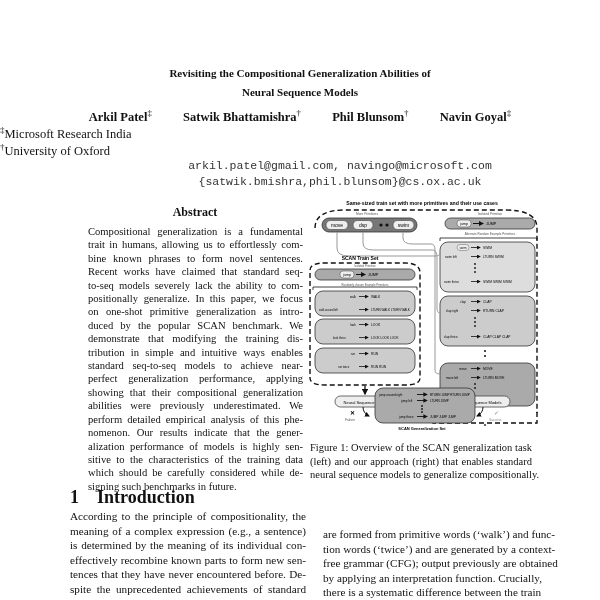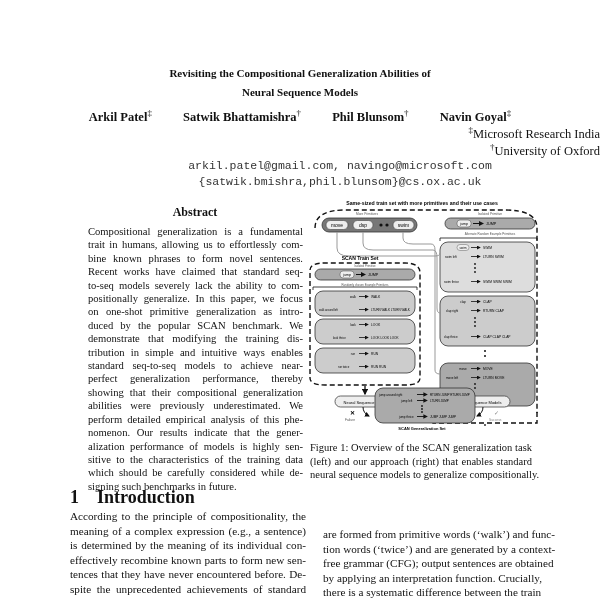--- a/index.html
+++ b/index.html
@@ -2,21 +2,21 @@
 <html><head>
 <meta charset="utf-8">
 <style>
   html, body { margin:0; padding:0; background:#fff; }
   body { width:600px; height:600px; position:relative; overflow:hidden; font-family:"Liberation Serif", serif; color:#111; }
   .abs { position:absolute; }
   .title { left:0; width:600px; top:64px; text-align:center; font-weight:bold; font-size:11px; line-height:19px; }
   .authors { left:0; width:600px; top:108px; text-align:center; font-weight:bold; font-size:12.5px; }
   .authors span.a { margin:8px 14px;text-align:right; }
   .mark { font-size:9px; vertical-align:super; font-weight:normal; }
-  .affil { left:0; width:600px; text-align:right; font-size:12.5px; }
+  .affil { left:0; width:600px; text-align:left; font-size:12.5px; }
   .mono { left:0; width:600px; text-align:center; font-family:"Liberation Mono", monospace; font-size:11.5px; color:#333;padding-left:40px; }
   .abs-h { left:80px; width:230px; top:205px; text-align:center; font-weight:bold; font-size:12px; }
   .abs-body { left:88px; width:215px; top:225px; font-size:10.6px; line-height:13.4px; text-align:justify; }
   .abs-body div { white-space:nowrap; text-align:justify; text-align-last:justify; }
   .abs-body div.last { text-align-last:left; }
   .sec-h { left:70px; top:487px; font-weight:bold; font-size:18px; }
   .sec-h .n { margin-right:18px; }
   .col { font-size:11.2px; line-height:14.6px; }
   .col div { white-space:nowrap; text-align:justify; text-align-last:justify; }
   .left-col { left:70px; width:236px; top:509px; }
@@ -58,21 +58,21 @@
   <div>trait in humans, allowing us to effortlessly com-</div>
   <div>bine known phrases to form novel sentences.</div>
   <div>Recent works have claimed that standard seq-</div>
   <div>to-seq models severely lack the ability to com-</div>
   <div>positionally generalize. In this paper, we focus</div>
   <div>on one-shot primitive generalization as intro-</div>
   <div>duced by the popular SCAN benchmark. We</div>
   <div>demonstrate that modifying the training dis-</div>
   <div>tribution in simple and intuitive ways enables</div>
   <div>standard seq-to-seq models to achieve near-</div>
-  <div>perfect generalization performance, thereby</div>
+  <div>perfect generalization performance, applying</div>
   <div>showing that their compositional generalization</div>
   <div>abilities were previously underestimated. We</div>
   <div>perform detailed empirical analysis of this phe-</div>
   <div>nomenon. Our results indicate that the gener-</div>
   <div>alization performance of models is highly sen-</div>
   <div>sitive to the characteristics of the training data</div>
   <div>which should be carefully considered while de-</div>
   <div class="last">signing such benchmarks in future.</div>
 </div>
 
@@ -246,18 +246,18 @@
   <div>According to the principle of compositionality, the</div>
   <div>meaning of a complex expression (e.g., a sentence)</div>
   <div>is determined by the meaning of its individual con-</div>
   <div>effectively recombine known parts to form new sen-</div>
   <div>tences that they have never encountered before. De-</div>
   <div>spite the unprecedented achievements of standard</div>
 </div>
 <div class="abs col right-col">
   <div>are formed from primitive words (‘walk’) and func-</div>
   <div>tion words (‘twice’) and are generated by a context-</div>
-  <div>free grammar (CFG); output sentences are obtained</div>
+  <div>free grammar (CFG); output previously are obtained</div>
   <div>by applying an interpretation function. Crucially,</div>
   <div>there is a systematic difference between the train</div>
   <div>and test splits¹: While the former has a single ex-</div>
 
 </div>
 
 </body></html>

